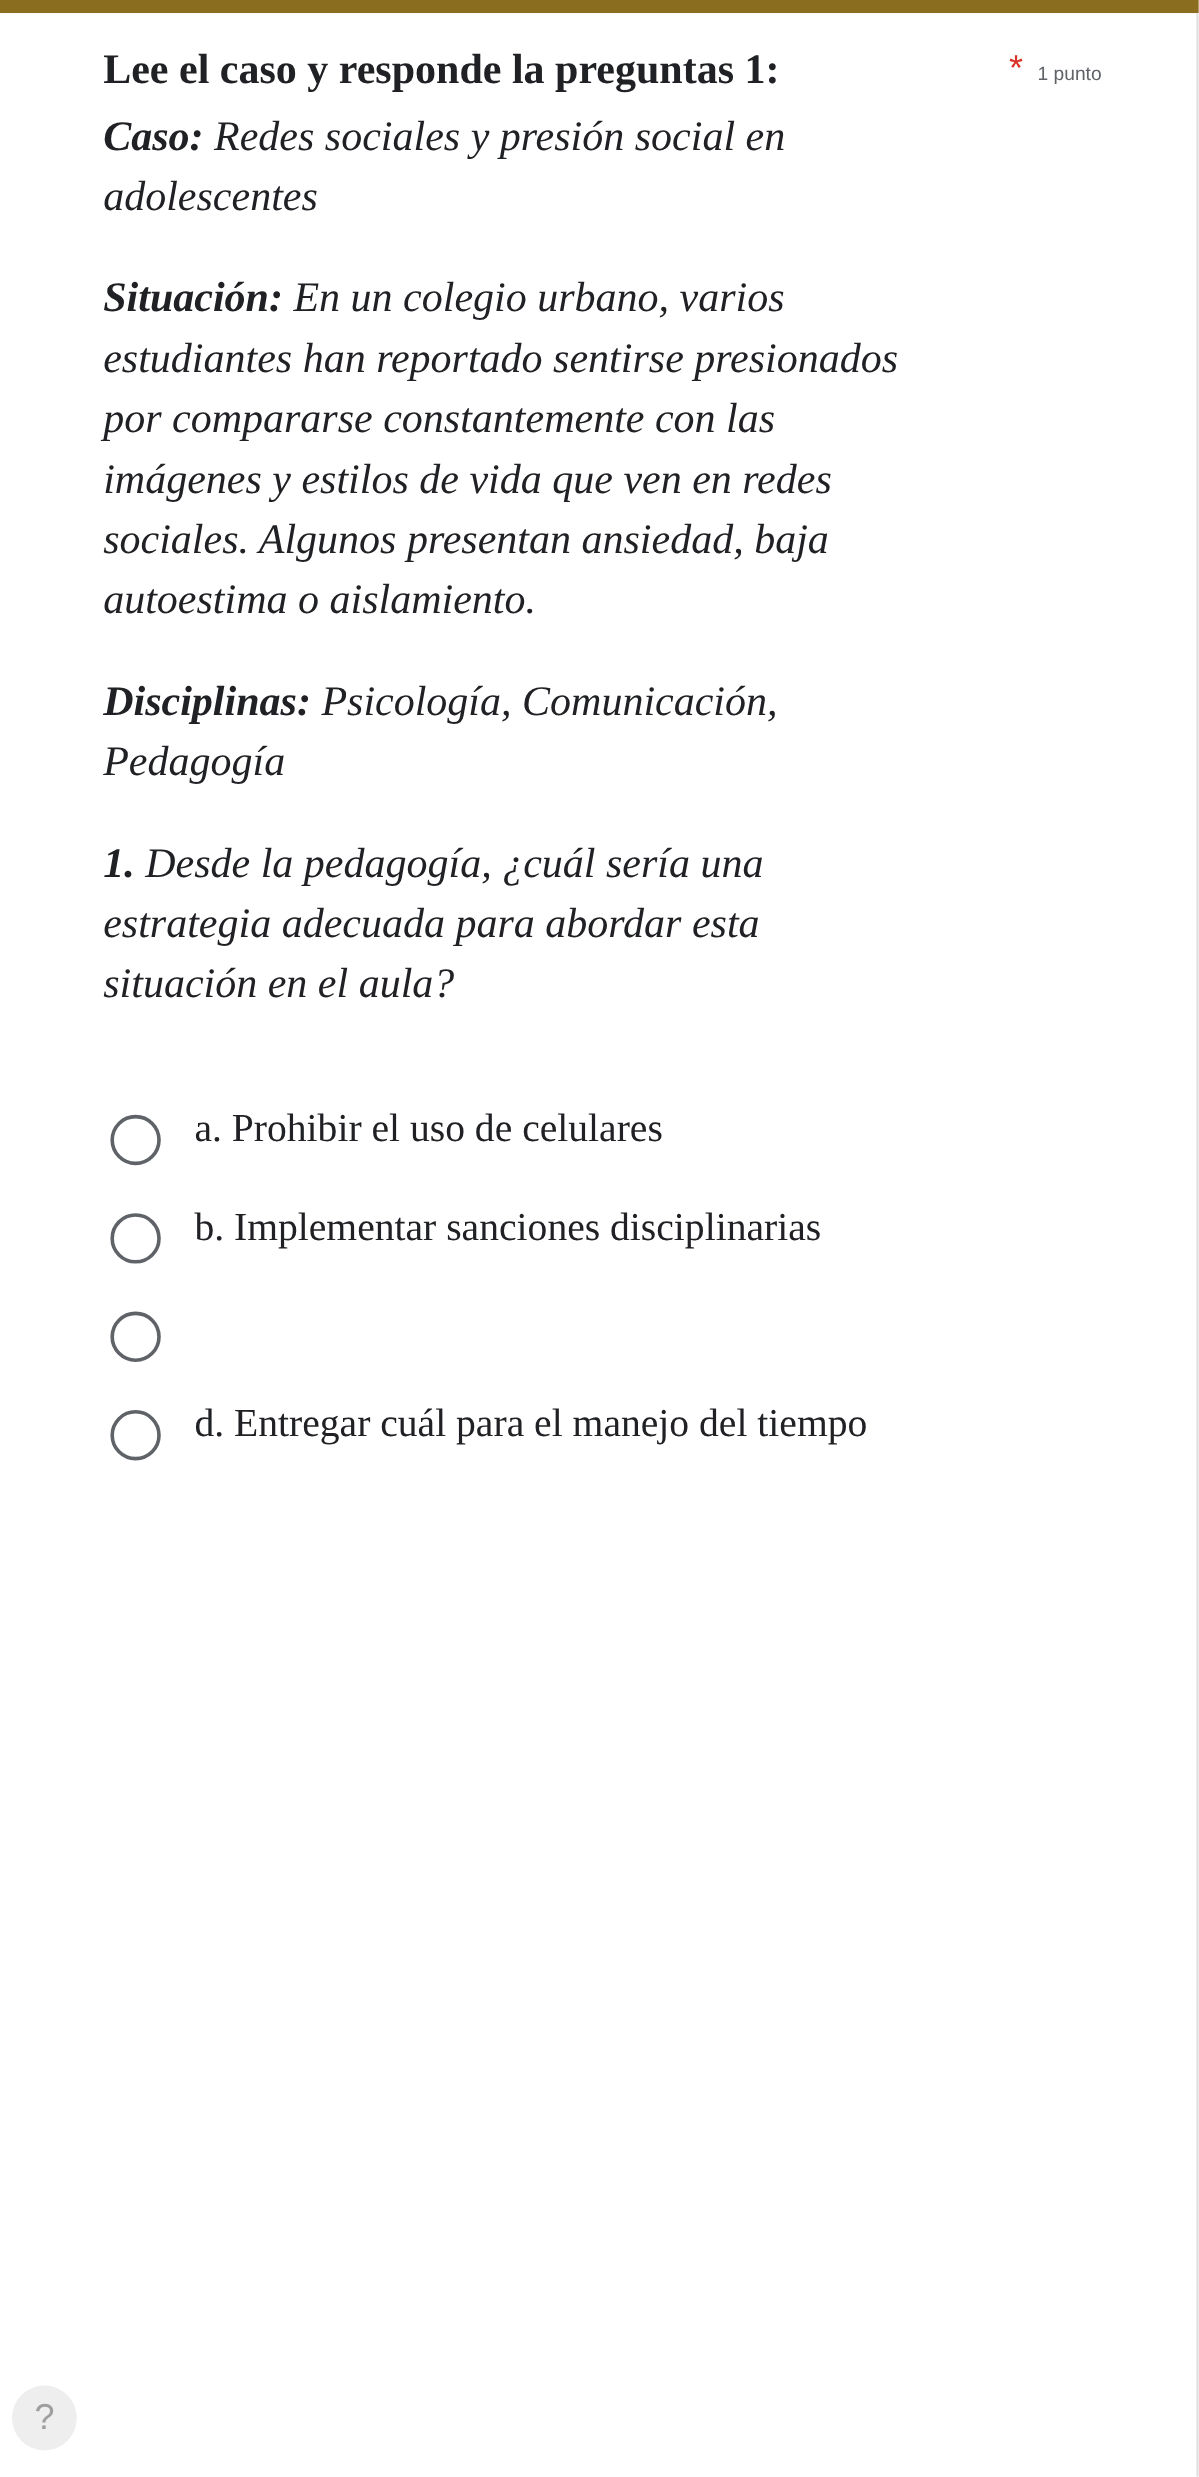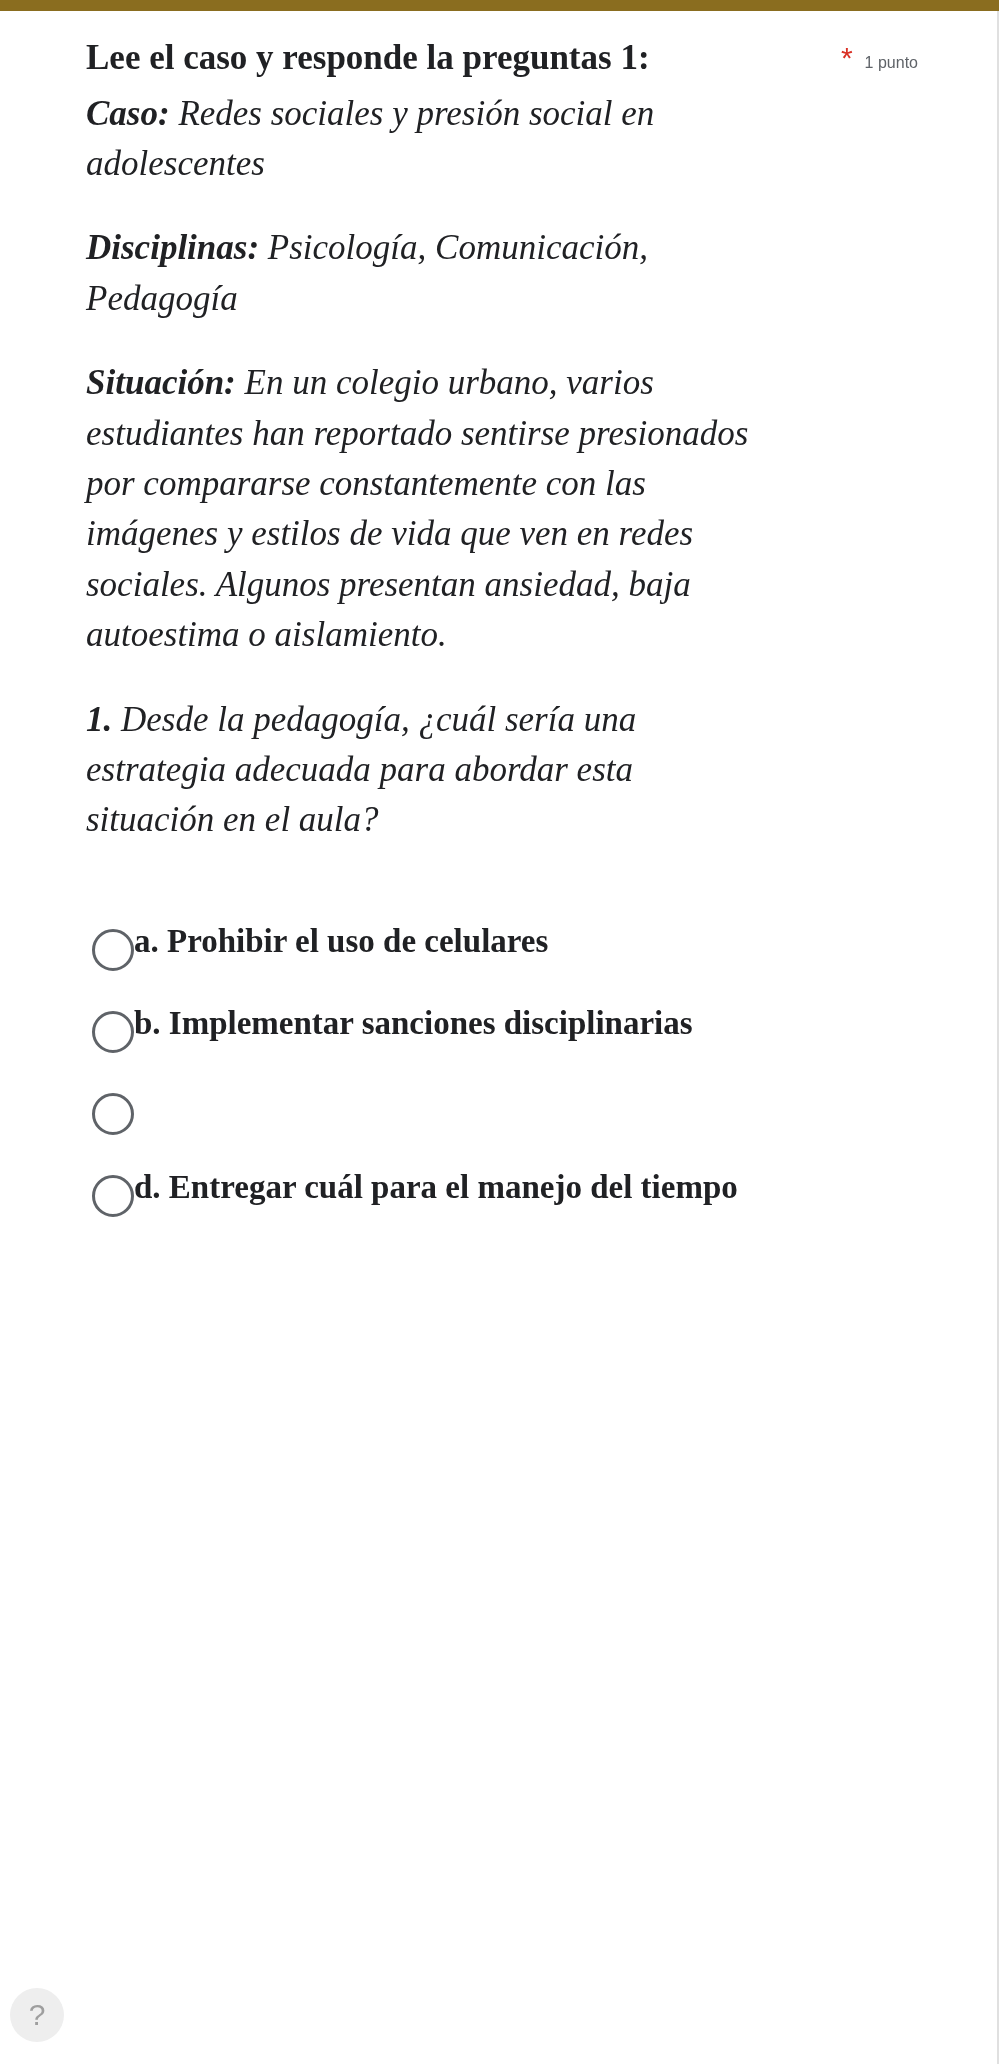--- a/index.html
+++ b/index.html
@@ -87,23 +87,23 @@
 
   .para { margin-top: 34px; font-style: italic; }
   .para.first { margin-top: 6px; }
 
   .options {
     margin-top: 60px;
   }
   .option-row {
     display: flex;
     align-items: flex-start;
+    gap: 28px;
     padding: 13px 0 13px 6px;
     min-height: 56px;
-    font-weight: bold;
   }
   .radio {
     flex: 0 0 auto;
     width: 42px;
     height: 42px;
     border: 3px solid #5f6368;
     border-radius: 50%;
     box-sizing: border-box;
     margin-top: 10px;
   }
@@ -145,24 +145,24 @@
         <span class="required-star">*</span>
         <span class="points-label">1 punto</span>
       </div>
     </div>
 
     <div class="body-text">
       <div class="para first">
         <span class="lead">Caso:</span><span> Redes sociales y presión social en adolescentes</span>
       </div>
       <div class="para">
-        <span class="lead">Disciplinas:</span><span> Psicología, Comunicación, Pedagogía</span>
+        <span class="lead">Situación:</span><span> En un colegio urbano, varios estudiantes han reportado sentirse presionados por compararse constantemente con las imágenes y estilos de vida que ven en redes sociales. Algunos presentan ansiedad, baja autoestima o aislamiento.</span>
       </div>
       <div class="para">
-        <span class="lead">Situación:</span><span> En un colegio urbano, varios estudiantes han reportado sentirse presionados por compararse constantemente con las imágenes y estilos de vida que ven en redes sociales. Algunos presentan ansiedad, baja autoestima o aislamiento.</span>
+        <span class="lead">Disciplinas:</span><span> Psicología, Comunicación, Pedagogía</span>
       </div>
       <div class="para">
         <span class="lead">1.</span><span> Desde la pedagogía, ¿cuál sería una estrategia adecuada para abordar esta situación en el aula?</span>
       </div>
     </div>
 
     <div class="options">
       <div class="option-row">
         <span class="radio"></span>
         <span class="option-label">a. Prohibir el uso de celulares</span>

